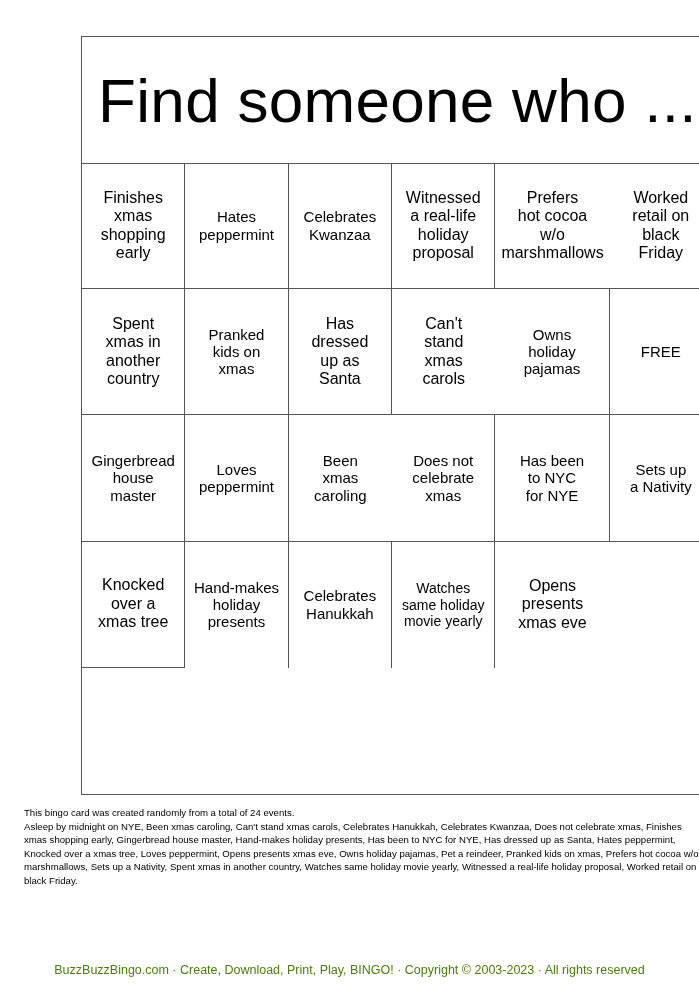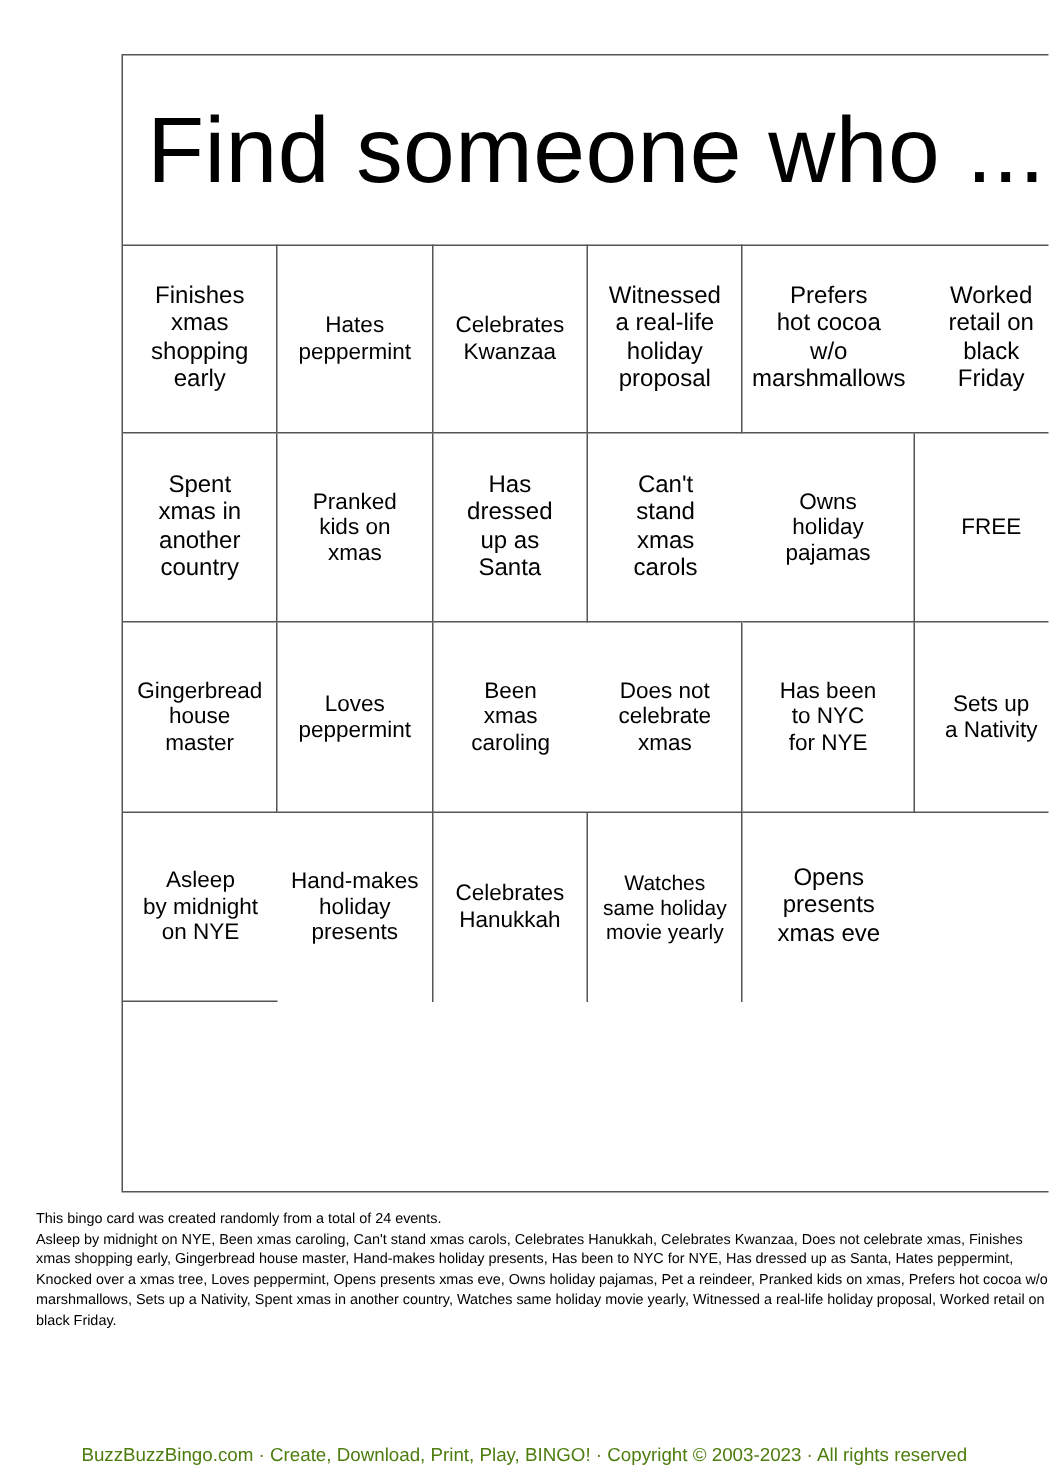--- a/index.html
+++ b/index.html
@@ -83,23 +83,23 @@
 caroling</div>
 
     <div class="cell fs-l">Does not
 celebrate
 xmas</div>
     <div class="cell fs-l">Has been
 to NYC
 for NYE</div>
     <div class="cell fs-l">Sets up
 a Nativity</div>
-    <div class="cell fs-l c5">Asleep
-by midnight
-on NYE</div>
+    <div class="cell fs-m">Knocked
+over a
+xmas tree</div>
 
     <div class="cell fs-l r5">Hand-makes
 holiday
 presents</div>
     <div class="cell fs-l r5">Celebrates
 Hanukkah</div>
     <div class="cell fs-s r5">Watches
 same holiday
 movie yearly</div>
     <div class="cell fs-m r5 c5">Opens

